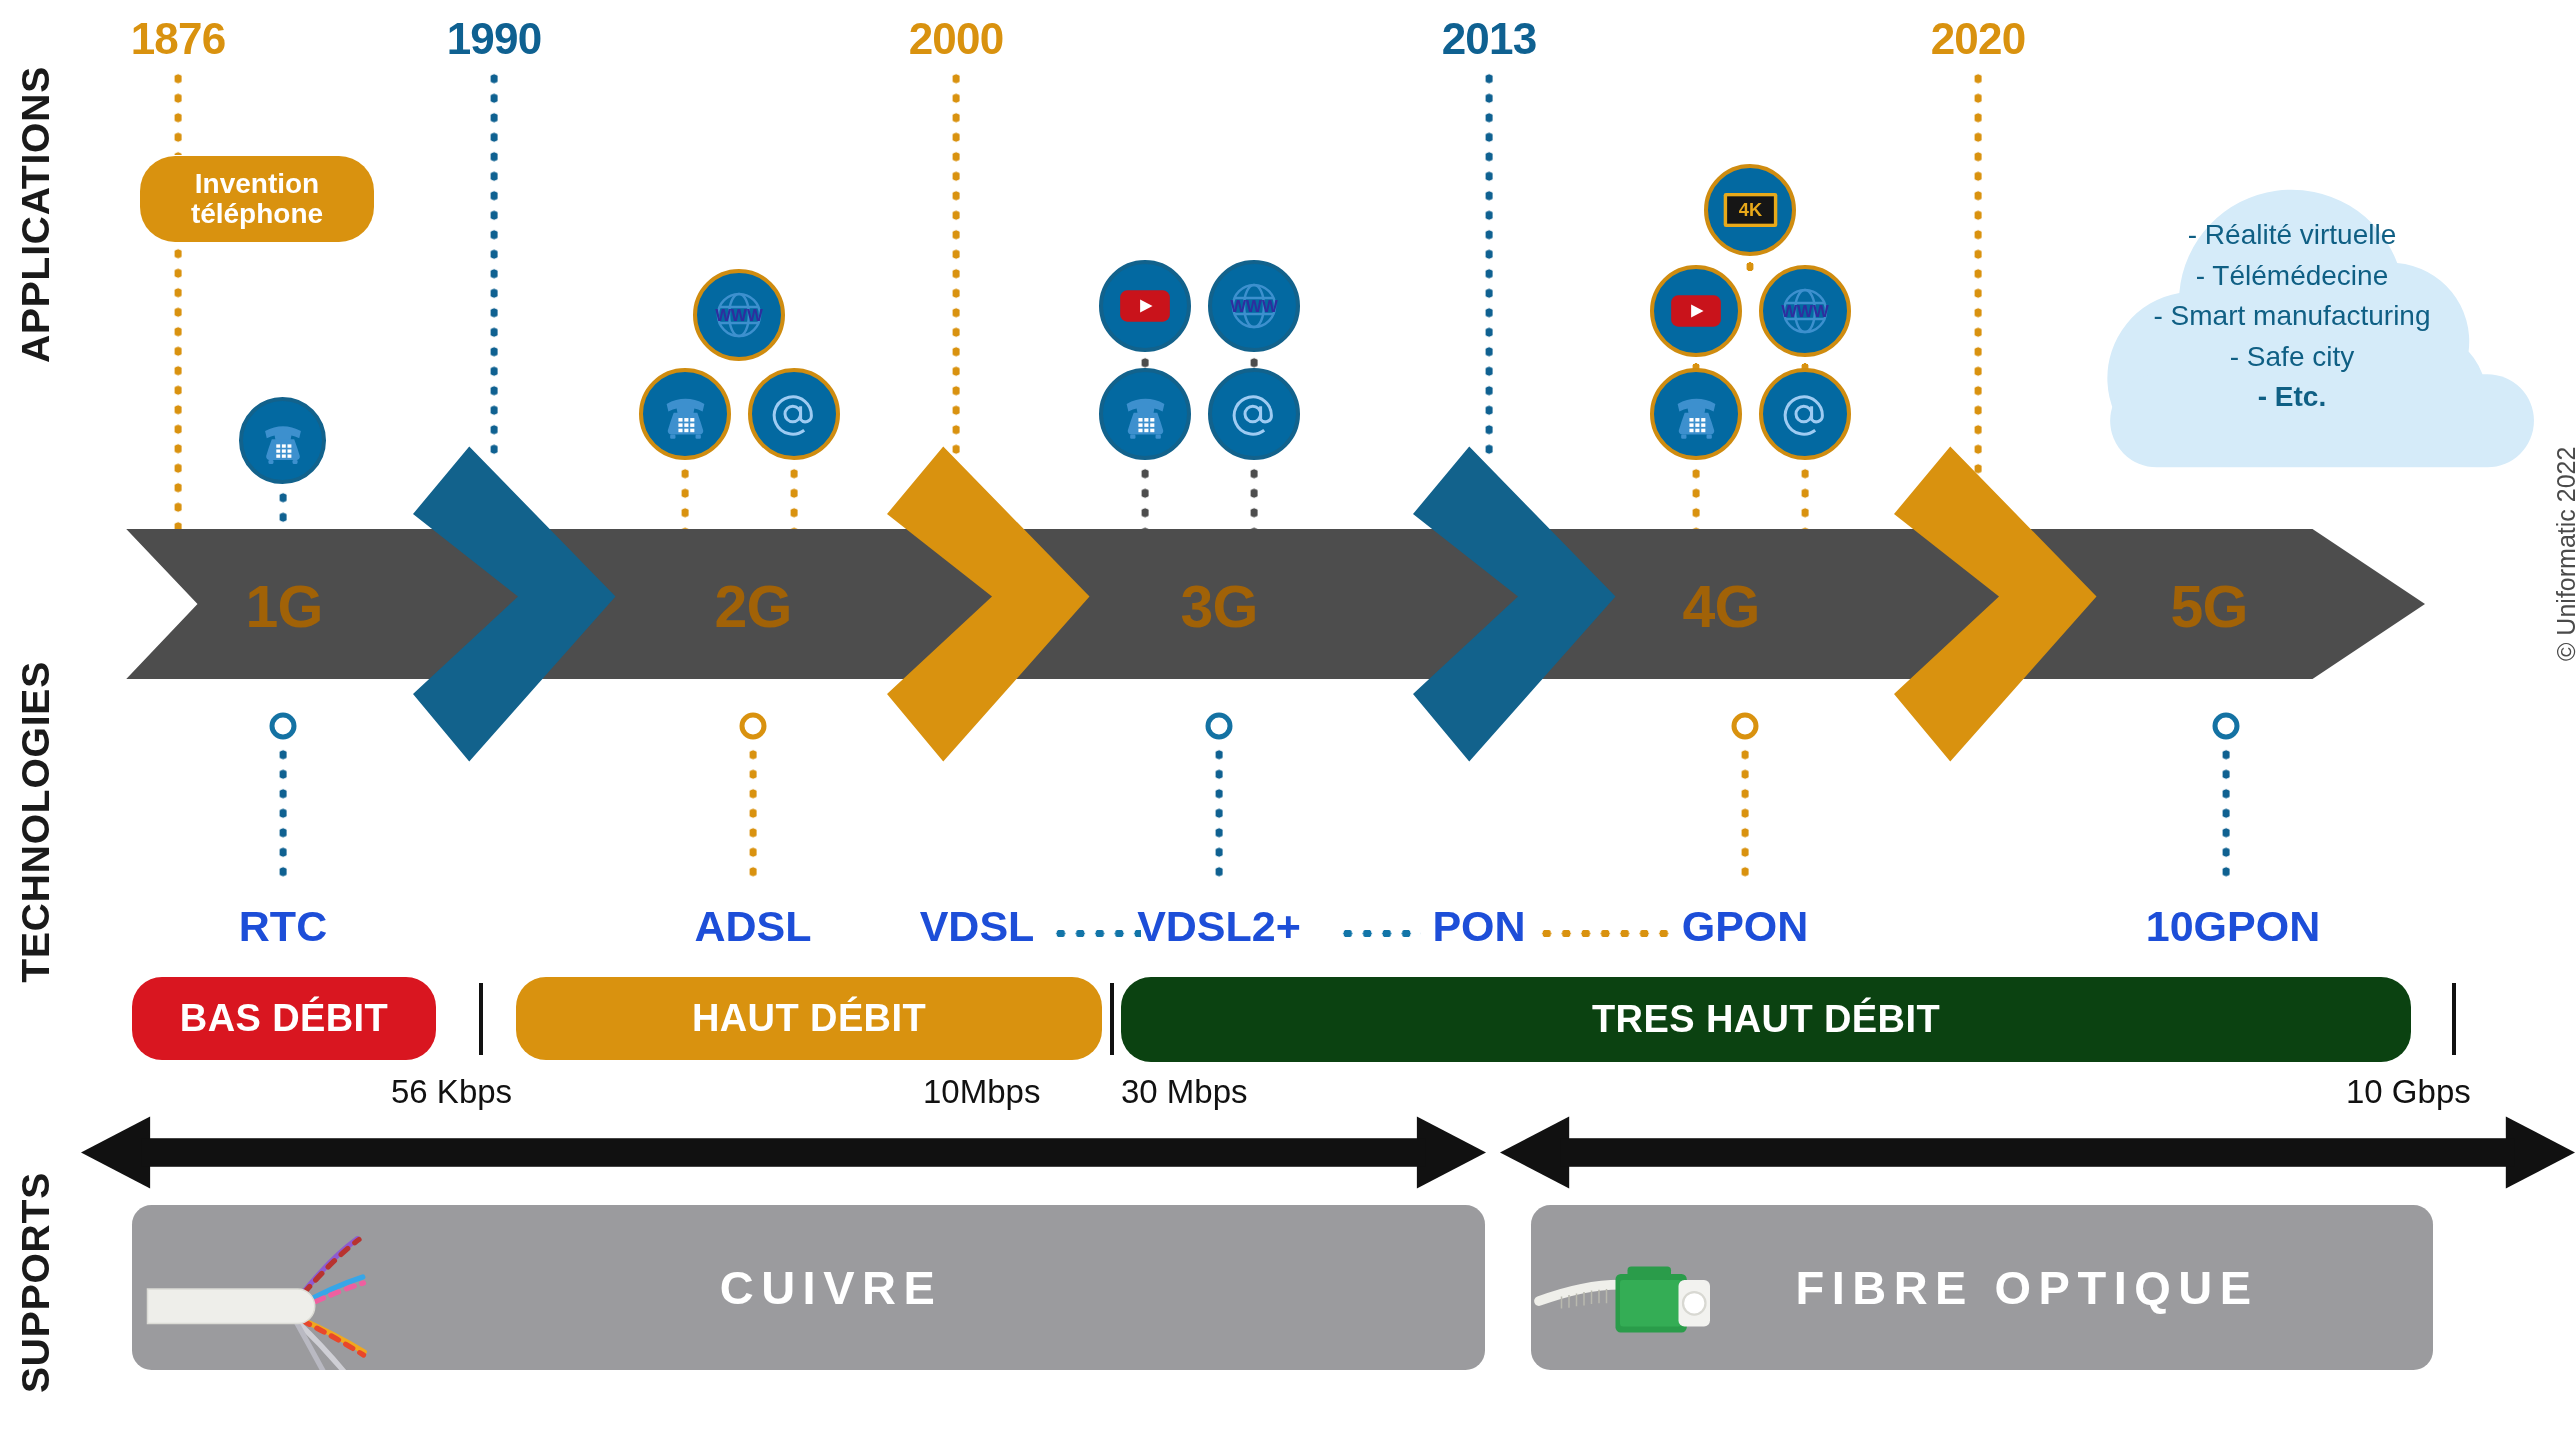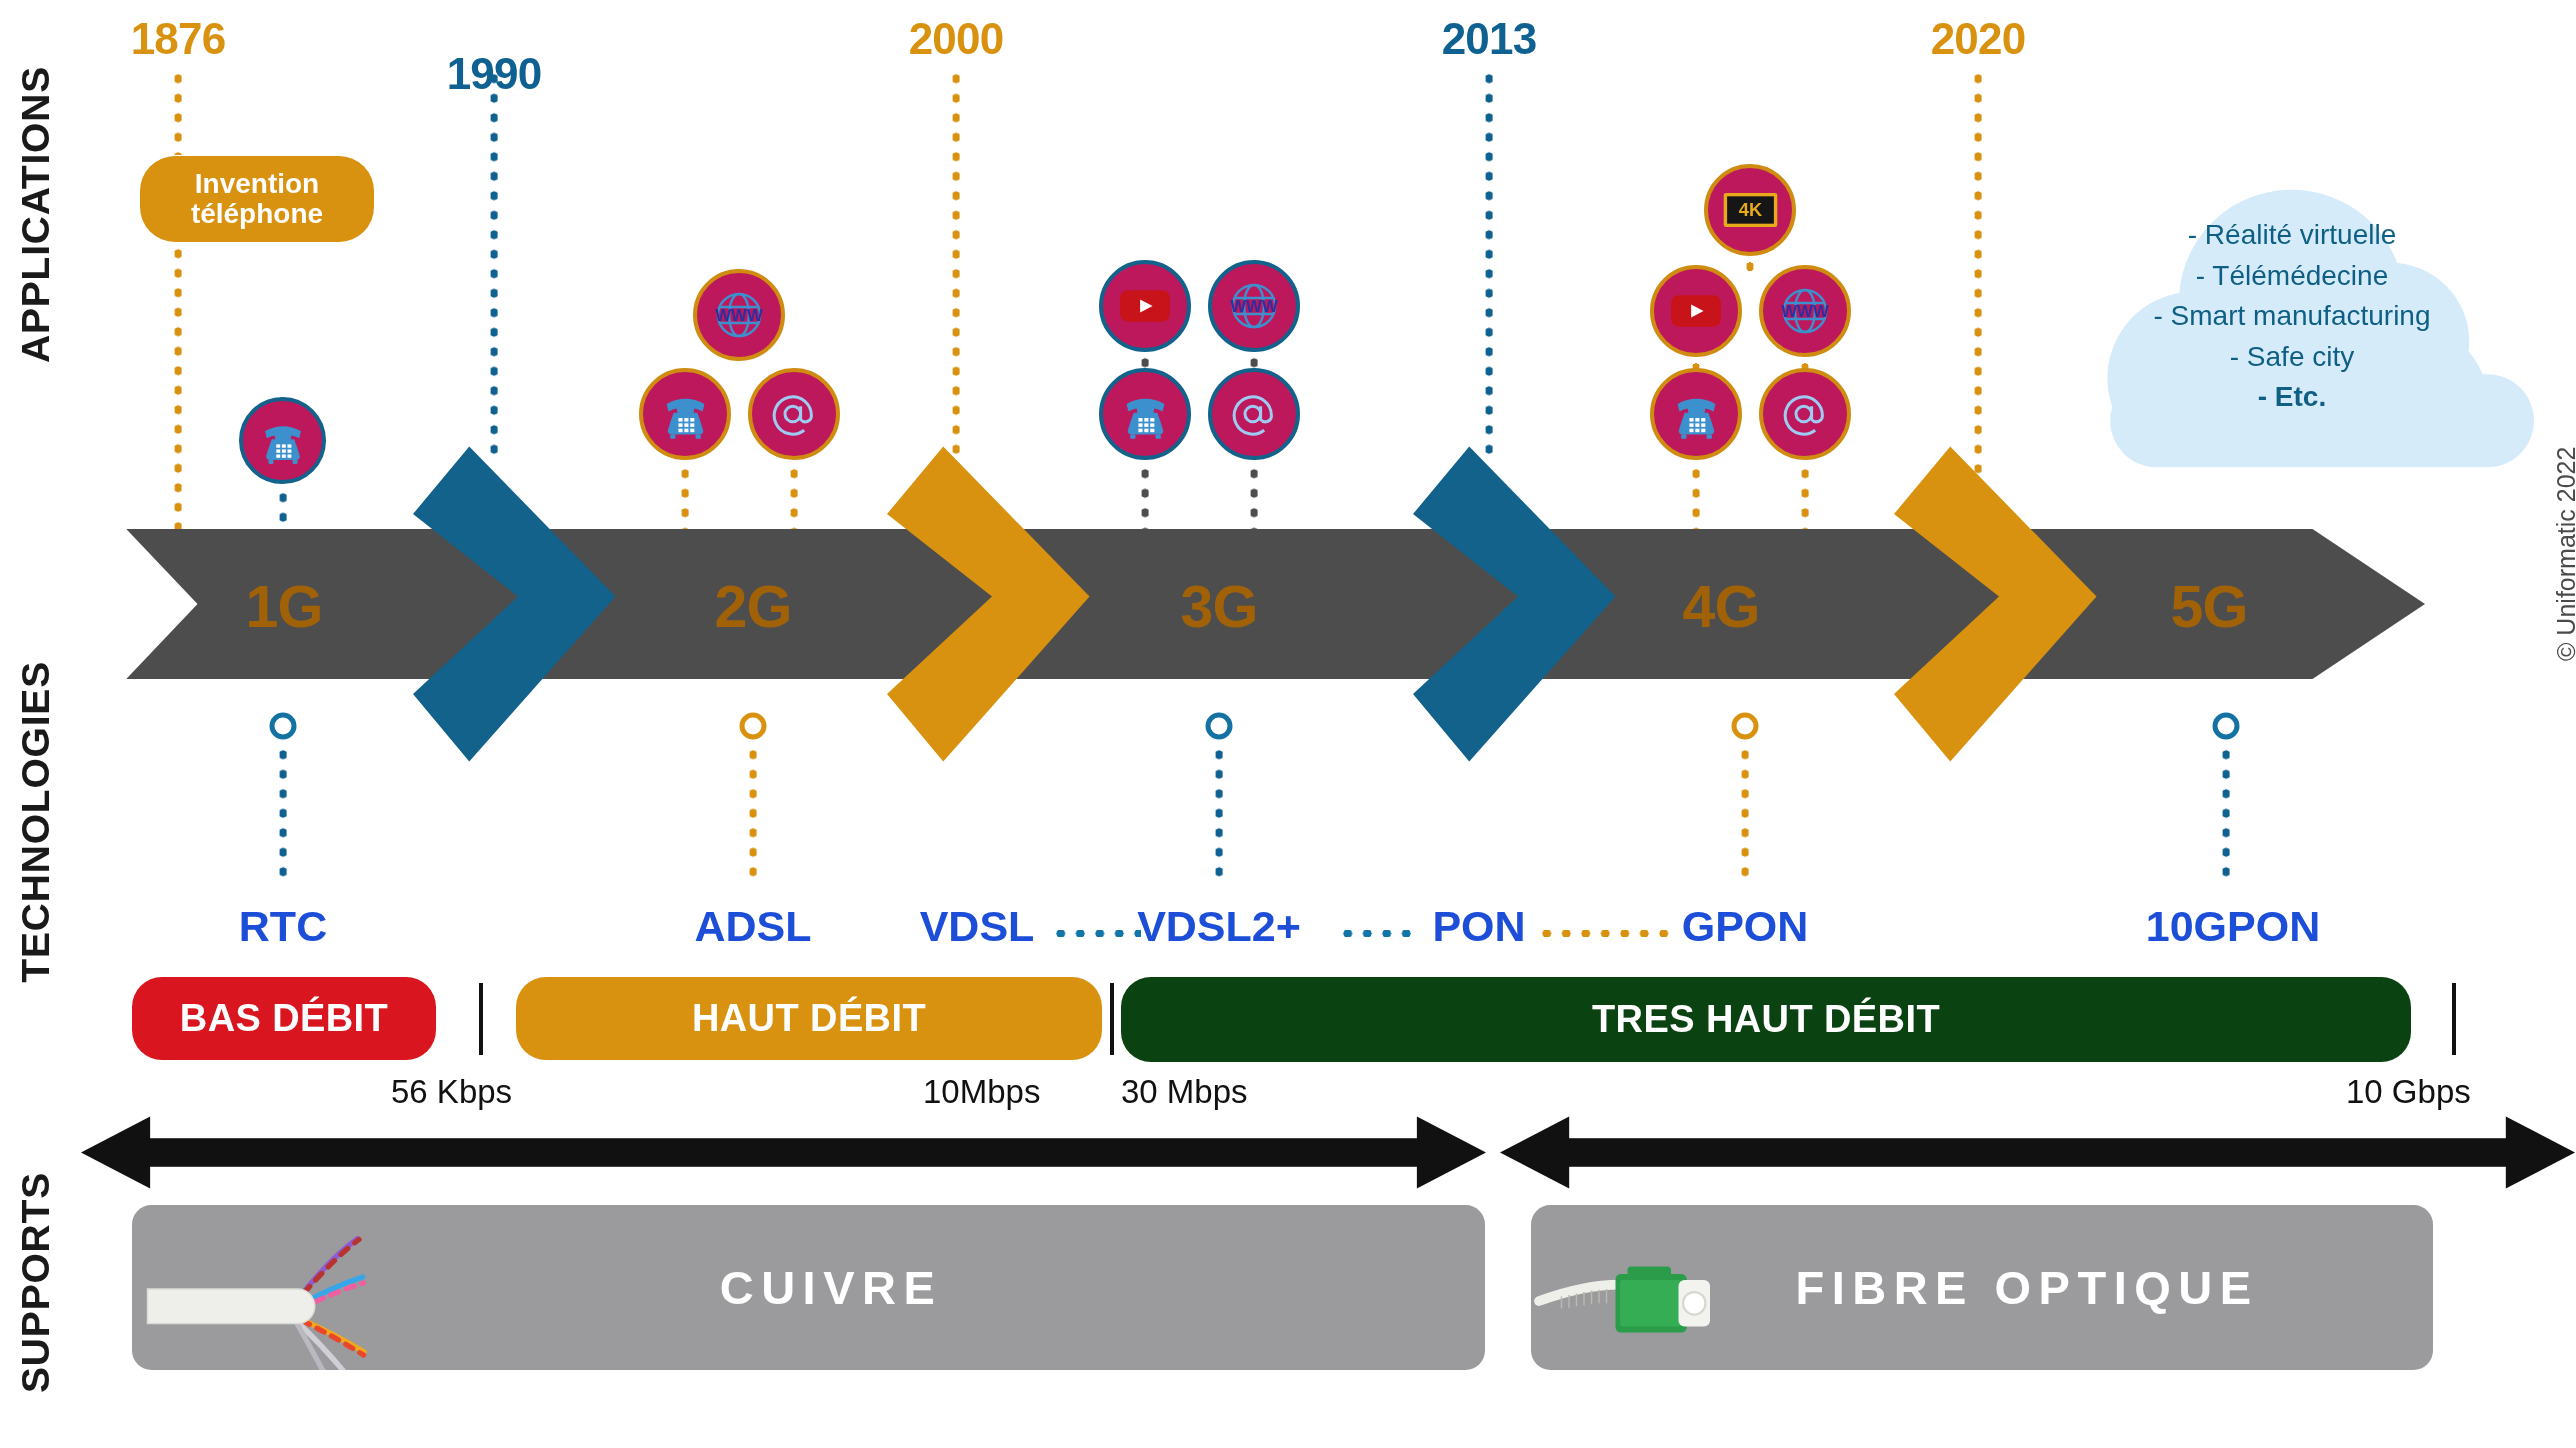--- a/index.html
+++ b/index.html
@@ -66,21 +66,21 @@
     text-align:center;
     display:flex;align-items:center;justify-content:center;
     padding:7.5px 13.5px;
     box-sizing:border-box;
   }
 
   
   .bubble{
     position:absolute;
     border-radius:50%;
-    background:#be185d;
+    background:#0369a1;
     box-sizing:border-box;
     display:flex;align-items:center;justify-content:center;
   }
   .bubble.blue{border:4.5px solid #12628c;}
   .bubble.orange{border:4.5px solid #cf8c10;}
 
   
   .band{position:absolute;}
   .gen-label{
     position:absolute;
@@ -180,21 +180,21 @@
 
   <div class="vlabel" style="left:13.5px;top:661px;font-size:39px;transform:rotate(-90deg);transform-origin:left top;width:421px;text-align:right;">
     <span style="display:inline-block;transform:translate(-421px,0);">TECHNOLOGIES</span>
   </div>
 
   <div class="vlabel" style="left:13.5px;top:1172px;font-size:39px;transform:rotate(-90deg);transform-origin:left top;width:278px;text-align:right;">
     <span style="display:inline-block;transform:translate(-278px,0);">SUPPORTS</span>
   </div>
 
   <div class="year orange" style="left:178px;top:13.5px;">1876</div>
-  <div class="year blue" style="left:494px;top:13.5px;margin-top:35px;">1990</div>
+  <div class="year blue" style="left:494px;top:13.5px;">1990</div>
   <div class="year orange" style="left:956px;top:13.5px;">2000</div>
   <div class="year blue" style="left:1489px;top:13.5px;">2013</div>
   <div class="year orange" style="left:1978px;top:13.5px;">2020</div>
 
   <div class="dotline orange" style="left:178px;top:69px;height:86px;"></div>
   <div class="dotline orange" style="left:178px;top:244px;height:289px;"></div>
   <div class="dotline blue" style="left:494px;top:69px;height:391px;"></div>
   <div class="dotline orange" style="left:956px;top:69px;height:391px;"></div>
   <div class="dotline blue" style="left:1489px;top:69px;height:391px;"></div>
   <div class="dotline orange" style="left:1978px;top:69px;height:466px;"></div>

